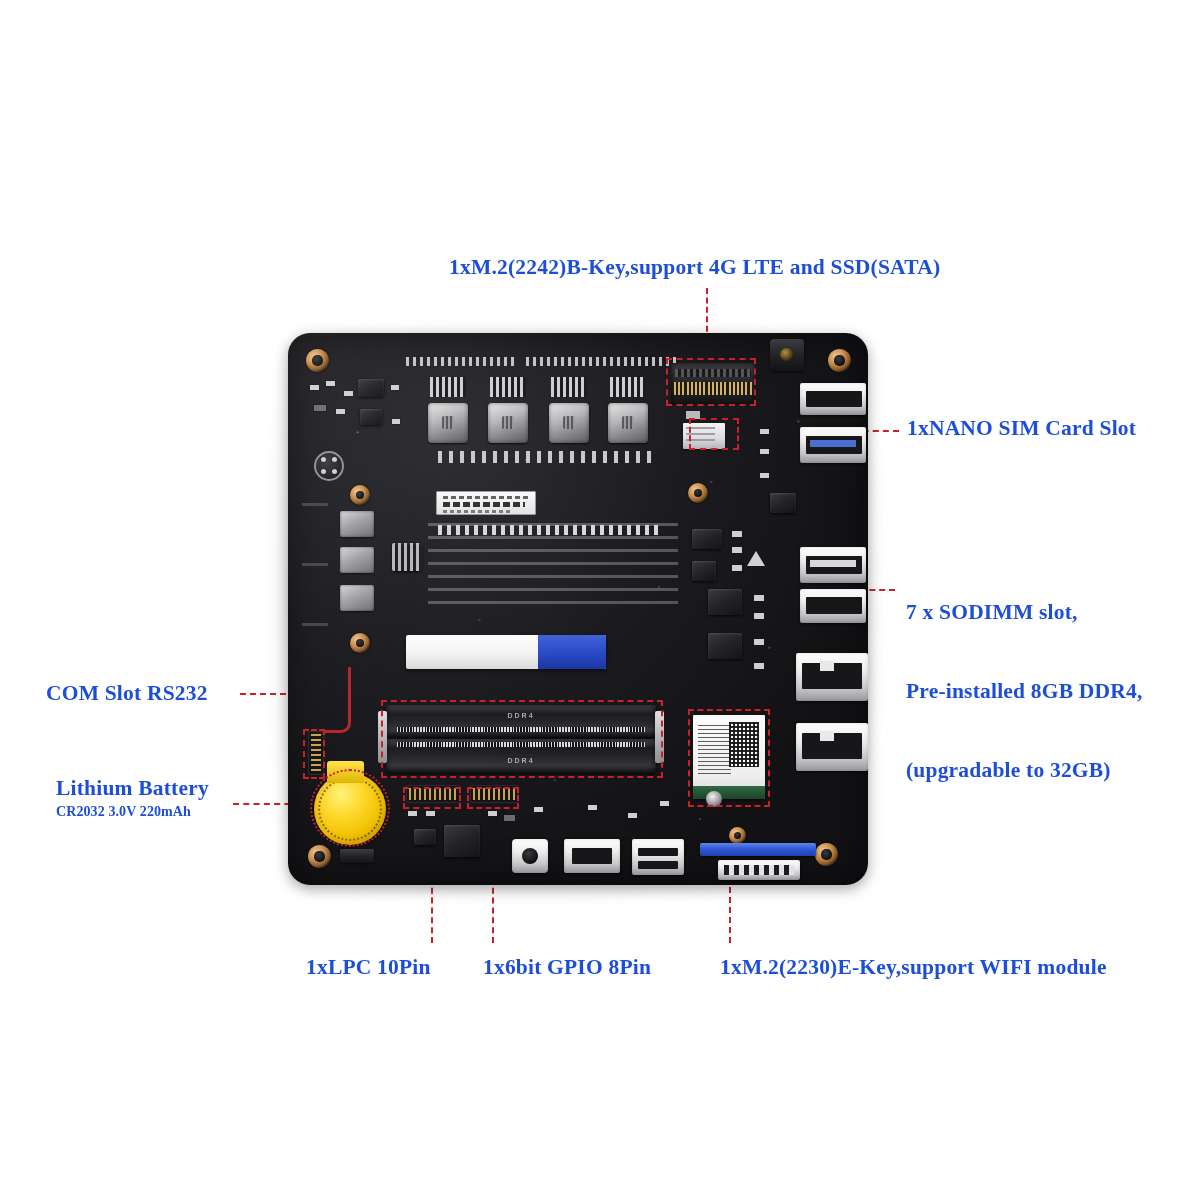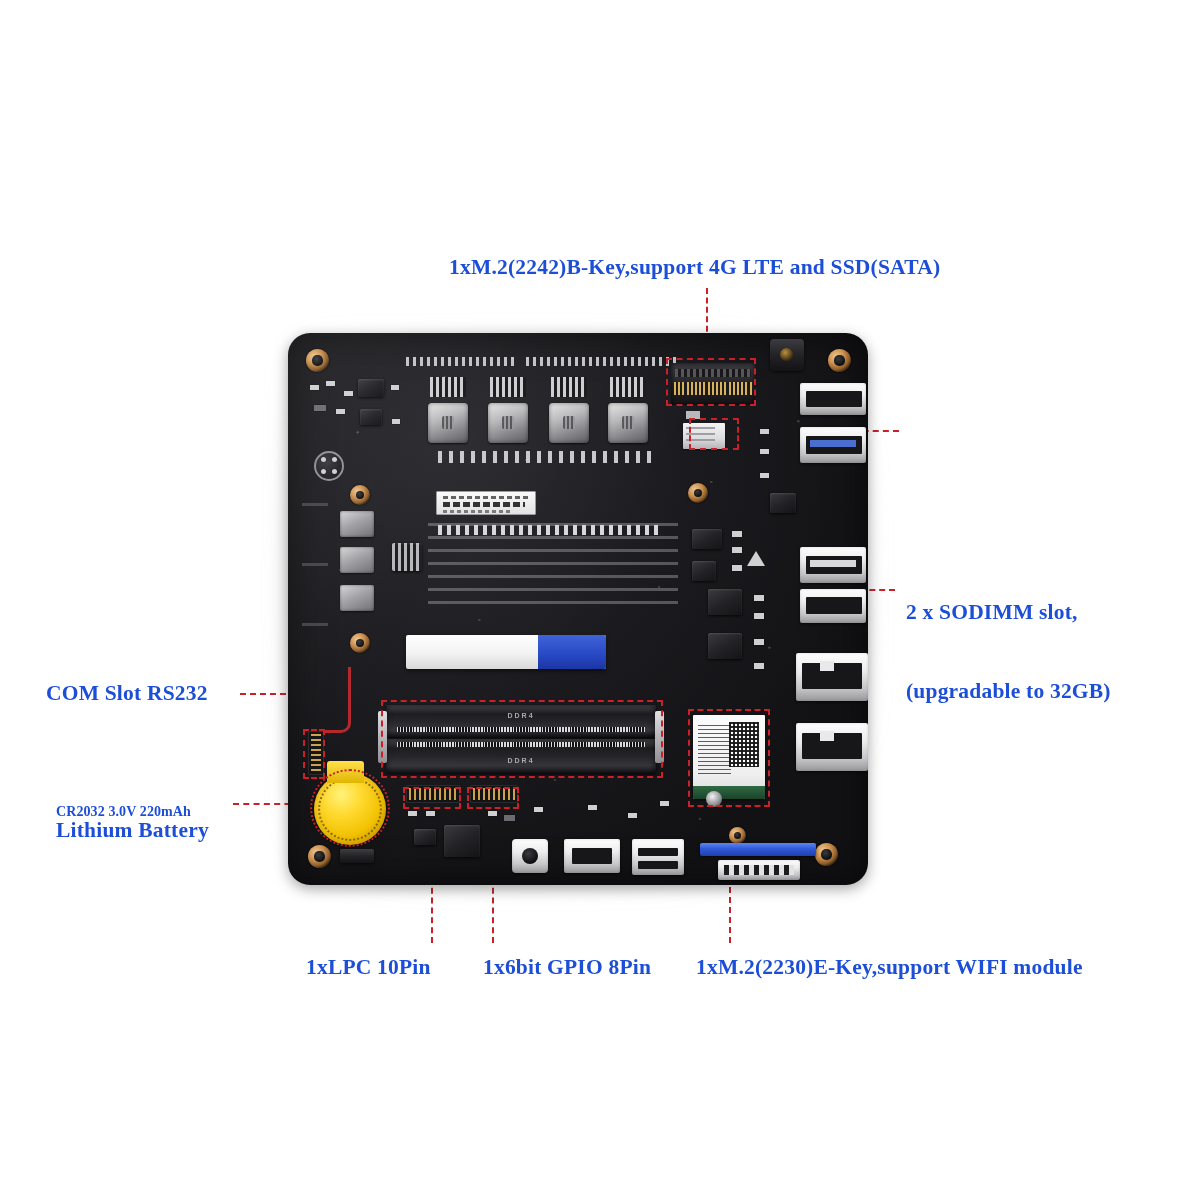--- a/index.html
+++ b/index.html
@@ -503,30 +503,32 @@
   <div class="lead h" style="left:233px;top:803px;width:78px;"></div>
 
   <div class="lead v" style="left:431px;top:809px;height:134px;"></div>
 
   <div class="lead v" style="left:492px;top:809px;height:134px;"></div>
 
   <div class="lead v" style="left:729px;top:807px;height:136px;"></div>
 
   <div class="callout sz-main" style="left:449px;top:254px;">1xM.2(2242)B-Key,support 4G LTE and SSD(SATA)</div>
 
+  <div class="callout sz-main" style="left:907px;top:415px;">1xNANO SIM Card Slot</div>
 
   <div class="callout sz-main" style="left:906px;top:547px;">
-    <div>2 x SODIMM slot,</div>
+    <div>7 x SODIMM slot,</div>
+    <div>Pre-installed 8GB DDR4,</div>
     <div>(upgradable to 32GB)</div>
   </div>
 
   <div class="callout sz-main" style="left:46px;top:680px;">COM Slot RS232</div>
 
-  <div class="callout sz-main" style="left:56px;top:775px;margin-top:42px;">Lithium Battery</div>
+  <div class="callout sz-main" style="left:56px;top:775px;">Lithium Battery</div>
   <div class="callout sz-sub" style="left:56px;top:803px;">CR2032 3.0V 220mAh</div>
 
   <div class="callout sz-main" style="left:306px;top:954px;">1xLPC 10Pin</div>
 
   <div class="callout sz-main" style="left:483px;top:954px;">1x6bit GPIO 8Pin</div>
 
-  <div class="callout sz-main" style="left:696px;top:954px;">1xM.2(2230)E-Key,support WIFI module</div>
+  <div class="callout sz-main" style="left:720px;top:954px;">1xM.2(2230)E-Key,support WIFI module</div>
 
 </div>
 
 </body></html>

